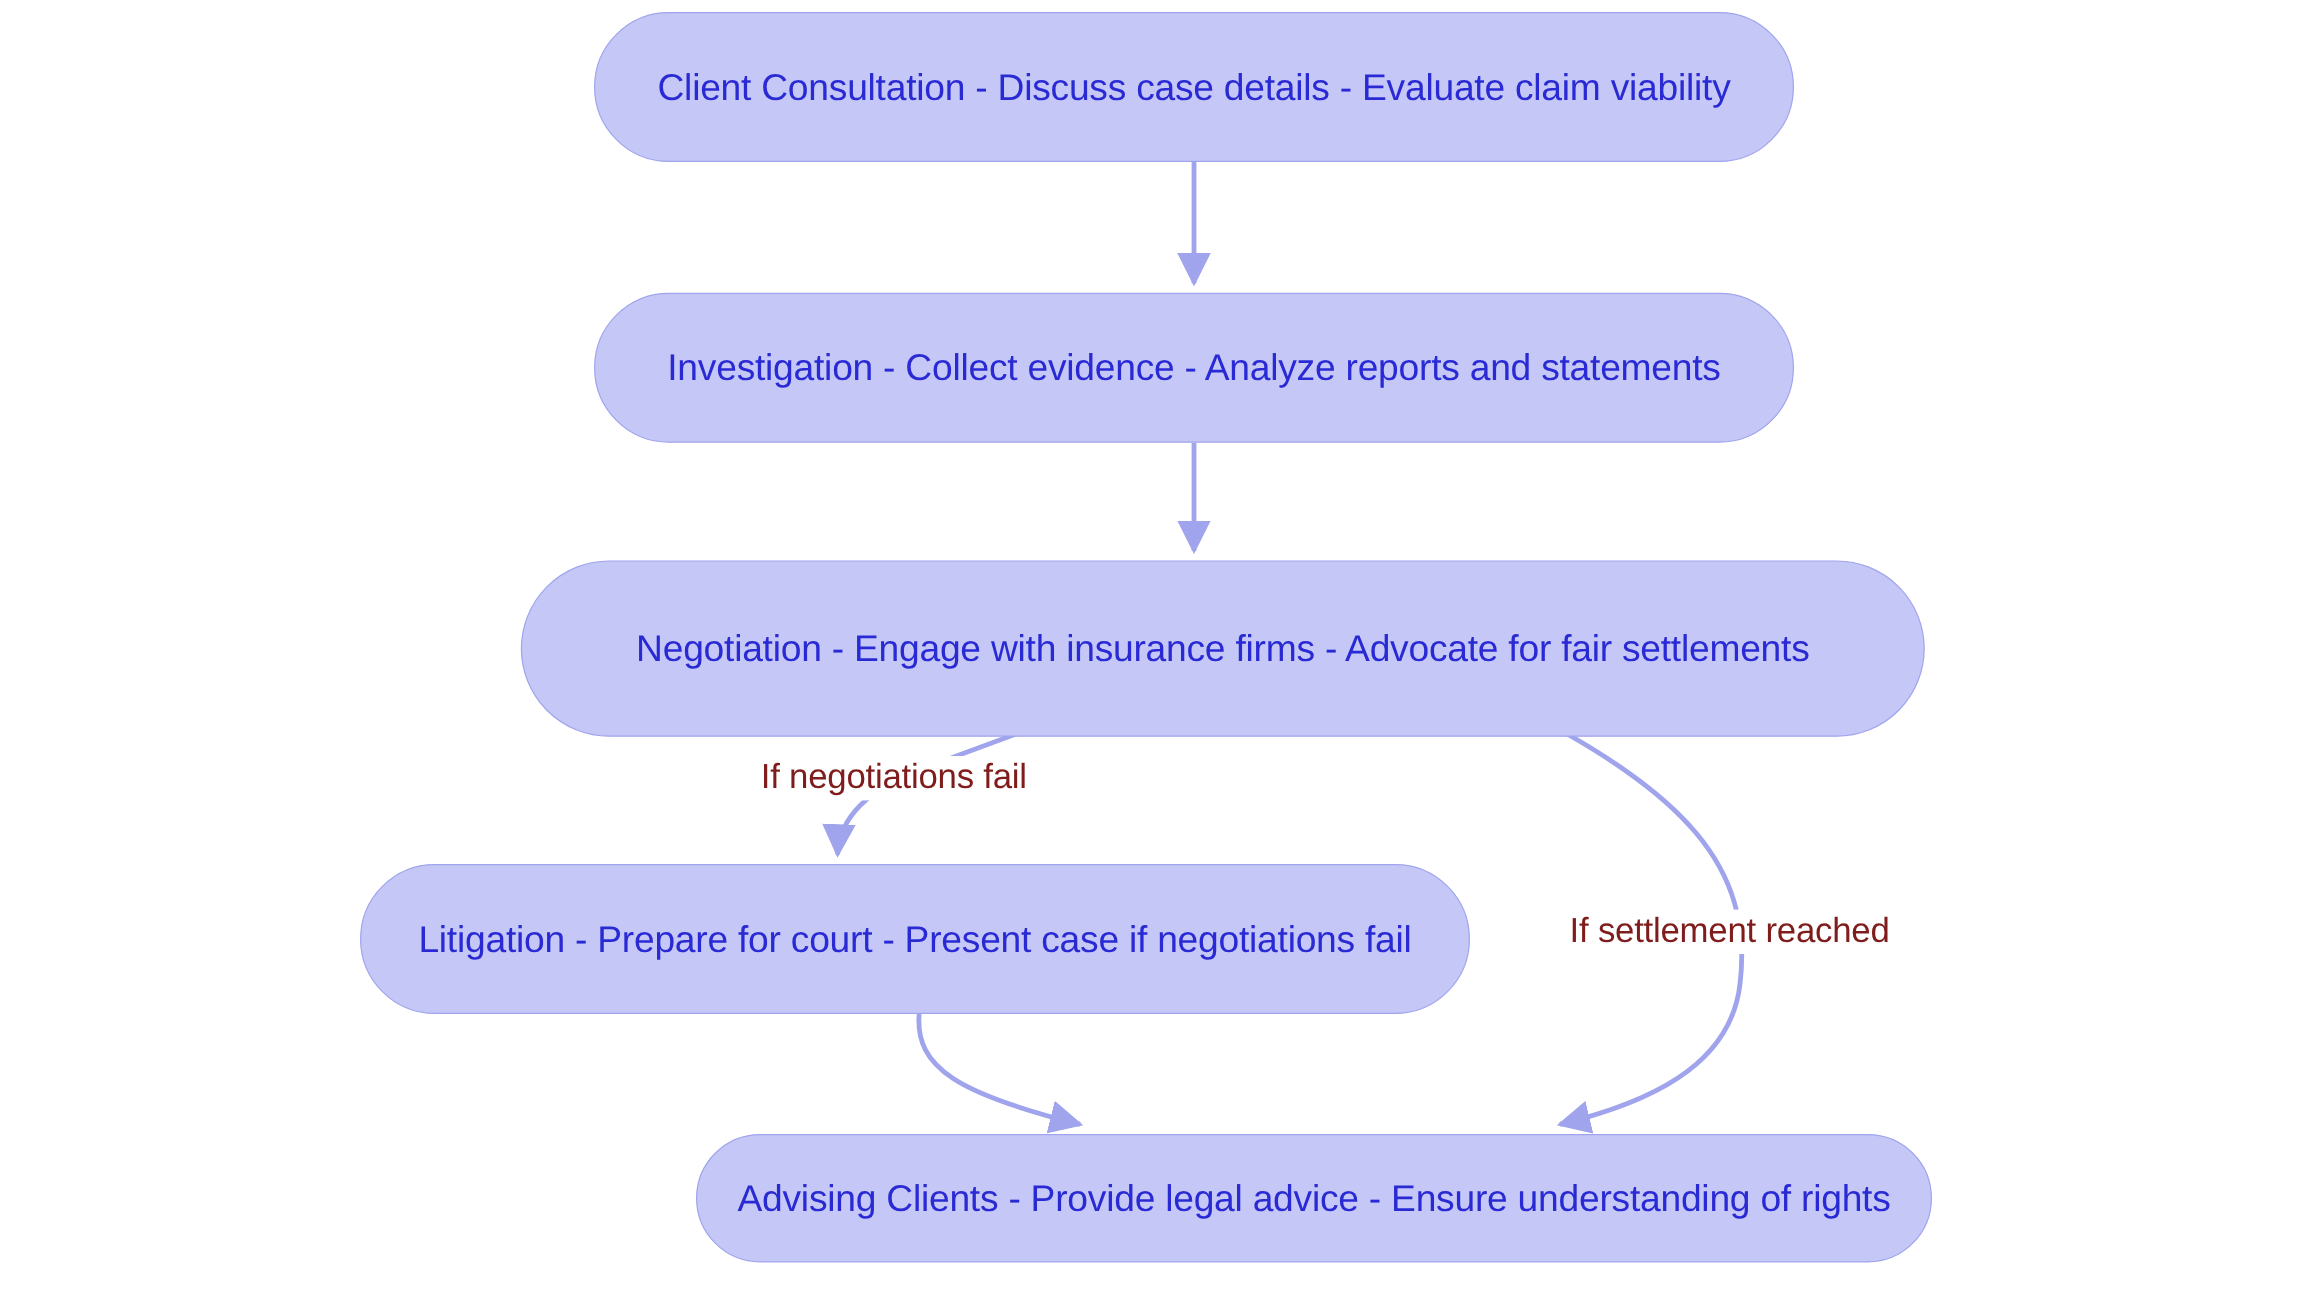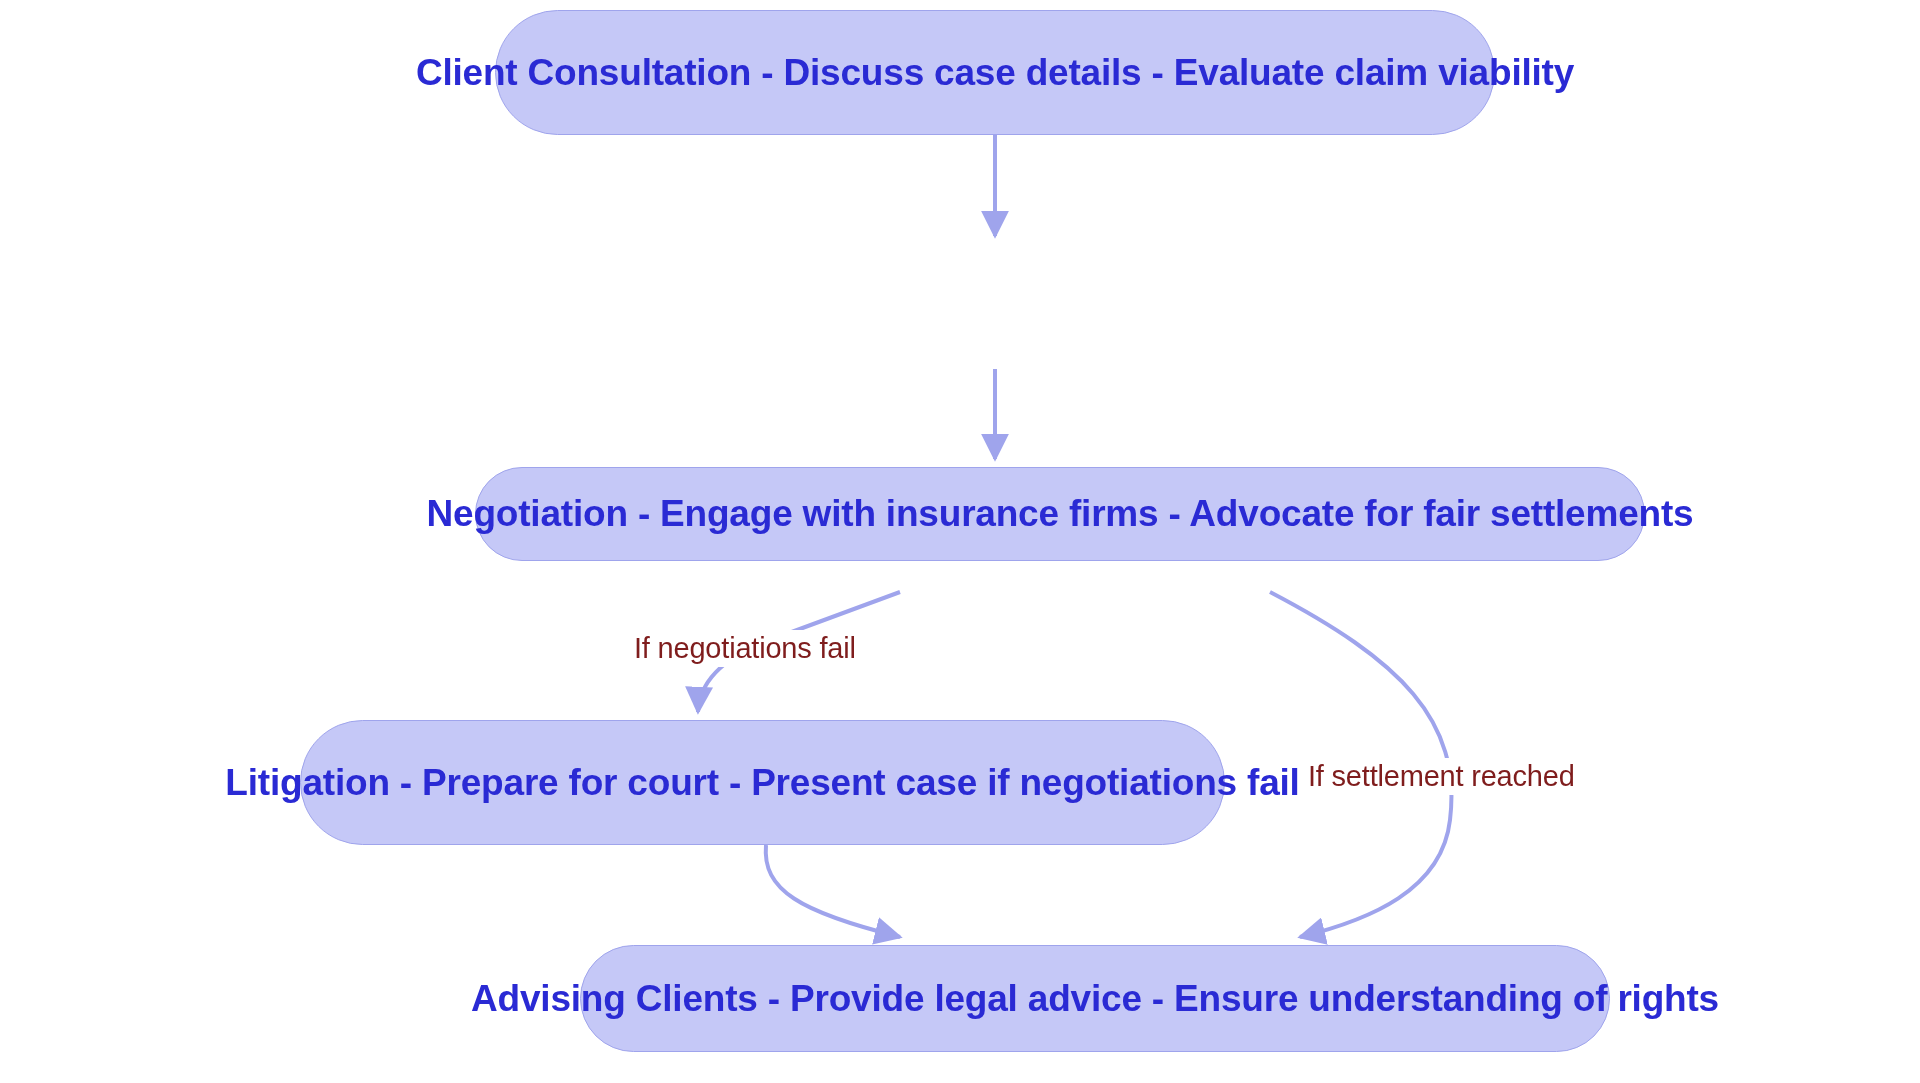--- a/index.html
+++ b/index.html
@@ -27,40 +27,39 @@
     position: absolute;
     box-sizing: border-box;
     background: #c5c8f7;
     border: 1.6px solid #9fa4ec;
     border-radius: 999px;
     display: flex;
     align-items: center;
     justify-content: center;
     text-align: center;
     color: #2a2ad4;
-    font-size: 37px;
+    font-size: 31px;
     font-family: "Liberation Sans", sans-serif;
     letter-spacing: -0.2px;
     white-space: nowrap;
     padding: 0 34px;
-    font-weight: bold;
   }
   .edge-label {
     position: absolute;
     color: #7f1d1d;
     font-size: 29px;
     font-family: "Liberation Sans", sans-serif;
     letter-spacing: -0.2px;
     white-space: nowrap;
     background: #ffffff;
     padding: 2px 6px;
   }
   #n-consult { left: 495px;  top: 10px;   width: 1000px; height: 125px; }
   #n-invest  { left: 495px;  top: 244px;  width: 1000px; height: 125px; }
-  #n-negot   { left: 475px;  top: 467px;  width: 1170px; height: 94px; }
+  #n-negot   { left: 434px;  top: 467px;  width: 1170px; height: 147px; }
   #n-litig   { left: 300px;  top: 720px;  width: 925px;  height: 125px; }
   #n-advise  { left: 580px;  top: 945px;  width: 1030px; height: 107px; }
 
   #lbl-fail   { left: 628px;  top: 630px; }
   #lbl-settle { left: 1278px; top: 758px; margin-left: 24px; }
 </style>
 </head>
 <body>
 
 <div id="canvas">
@@ -88,20 +87,21 @@
       <path d="M 1270 592 C 1400 660 1462 720 1450 820 C 1442 890 1370 920 1300 937" stroke="#9fa4ec" stroke-width="4" fill="none" marker-end="url(#arrow)"></path>
     </g>
 
     <g>
       <path d="M 766 845 C 762 890 800 912 900 937" stroke="#9fa4ec" stroke-width="4" fill="none" marker-end="url(#arrow)"></path>
     </g>
   </svg>
 
   <div class="node" id="n-consult">Client Consultation - Discuss case details - Evaluate claim viability</div>
 
+  <div class="node" id="n-invest">Investigation - Collect evidence - Analyze reports and statements</div>
 
   <div class="node" id="n-negot">Negotiation - Engage with insurance firms - Advocate for fair settlements</div>
 
   <div class="node" id="n-litig">Litigation - Prepare for court - Present case if negotiations fail</div>
 
   <div class="node" id="n-advise">Advising Clients - Provide legal advice - Ensure understanding of rights</div>
 
   <div class="edge-label" id="lbl-fail">If negotiations fail</div>
 
   <div class="edge-label" id="lbl-settle">If settlement reached</div>

